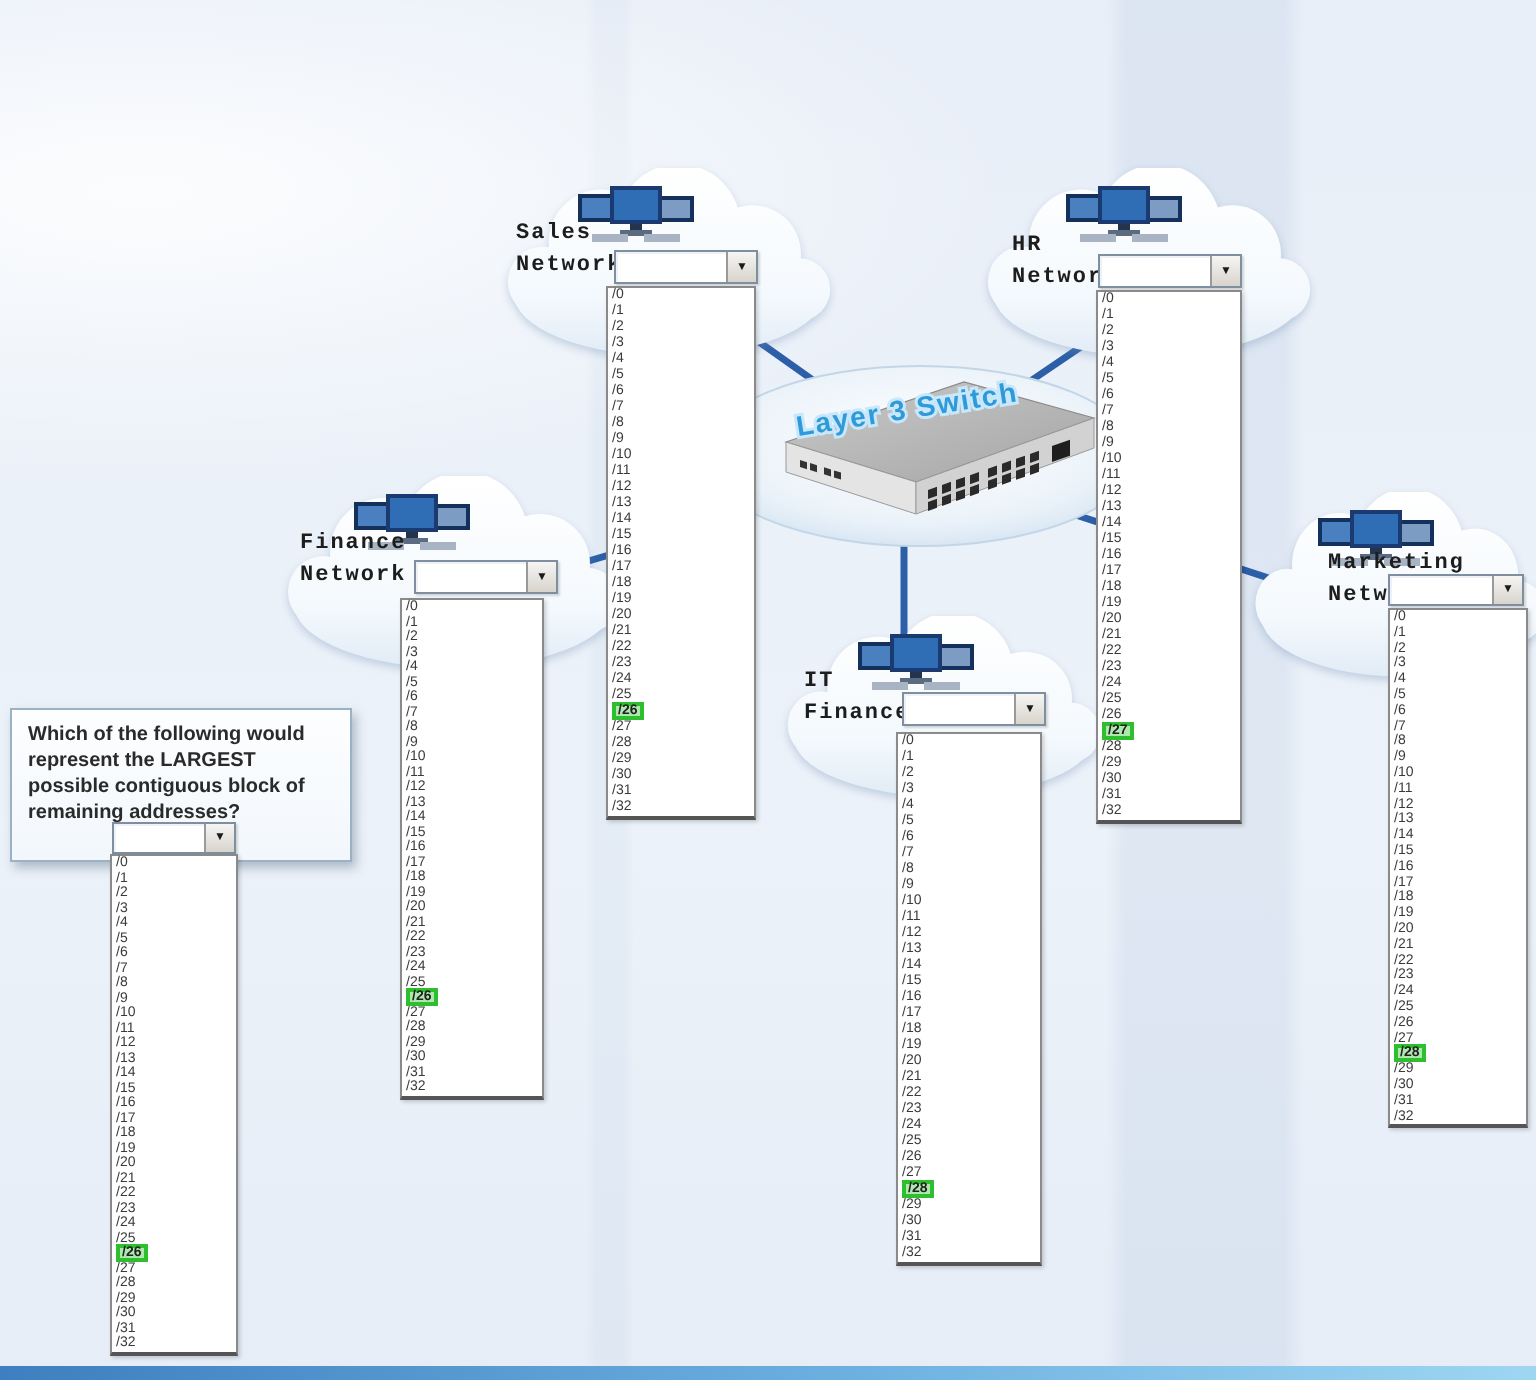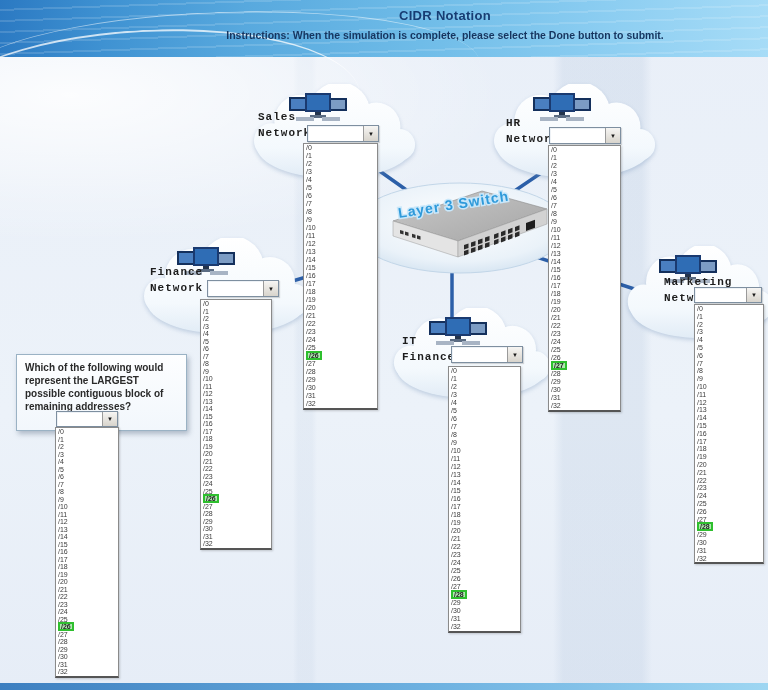--- a/index.html
+++ b/index.html
@@ -75,39 +75,31 @@
   .listbox.rh78 .item{height:7.8px;line-height:7.8px;}
   .item .hl{
     display:inline-block;position:relative;z-index:1;margin:-1px 0;
     border:2px solid var(--hl,#2ebf2e);background:rgba(110,214,110,.55);
     padding:0 1px;height:9px;line-height:5px;font-weight:bold;color:#222;
   }
   
   #question-box{
     position:absolute;left:5px;top:354px;width:171px;height:77px;z-index:5;
     background:linear-gradient(180deg,#fdfeff,#f2f7fc);
-    border:1px solid #9ab2c4;box-shadow:2px 3px 5px rgba(60,80,110,.35);margin-left:11px;
+    border:1px solid #9ab2c4;box-shadow:2px 3px 5px rgba(60,80,110,.35);
   }
   #question-text{
     padding:6px 8px 0 8px;font-size:10px;font-weight:bold;color:#2a2a2a;line-height:1.3;
   }
 </style>
 </head>
 <body>
 
 <div id="stage">
 
-  <div id="banner">
-    <div class="swoosh"></div>
-    <div class="swoosh2"></div>
-    <div id="banner-text">
-      <div id="page-title">CIDR Notation</div>
-      <div id="page-instructions">Instructions: When the simulation is complete, please select the Done button to submit.</div>
-    </div>
-  </div>
 
   <svg width="0" height="0" style="position:absolute">
     <defs>
       <linearGradient id="cg" gradientUnits="userSpaceOnUse" x1="0" y1="0" x2="0" y2="100">
         <stop offset="0" stop-color="#ffffff"></stop>
         <stop offset="0.65" stop-color="#f4f9fd"></stop>
         <stop offset="1" stop-color="#dfeaf5"></stop>
       </linearGradient>
       <radialGradient id="pg" cx="0.5" cy="0.42" r="0.65">
         <stop offset="0" stop-color="#ffffff"></stop>

